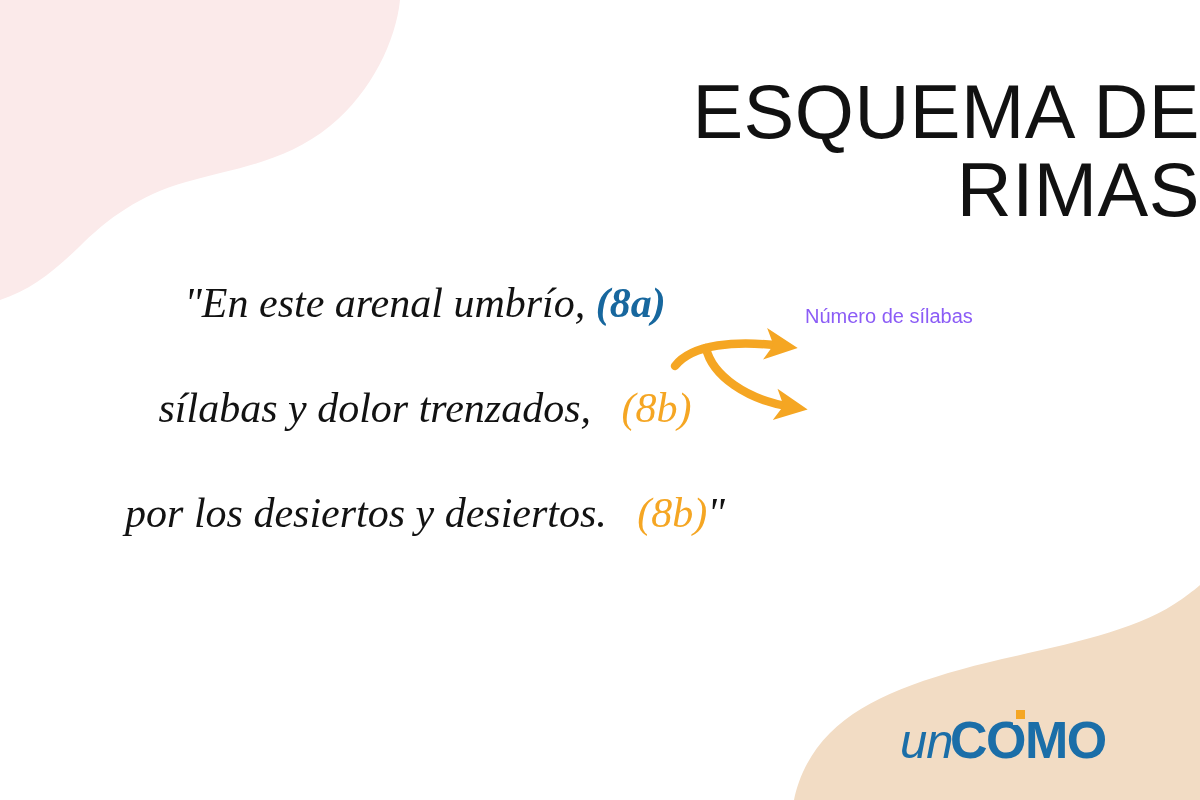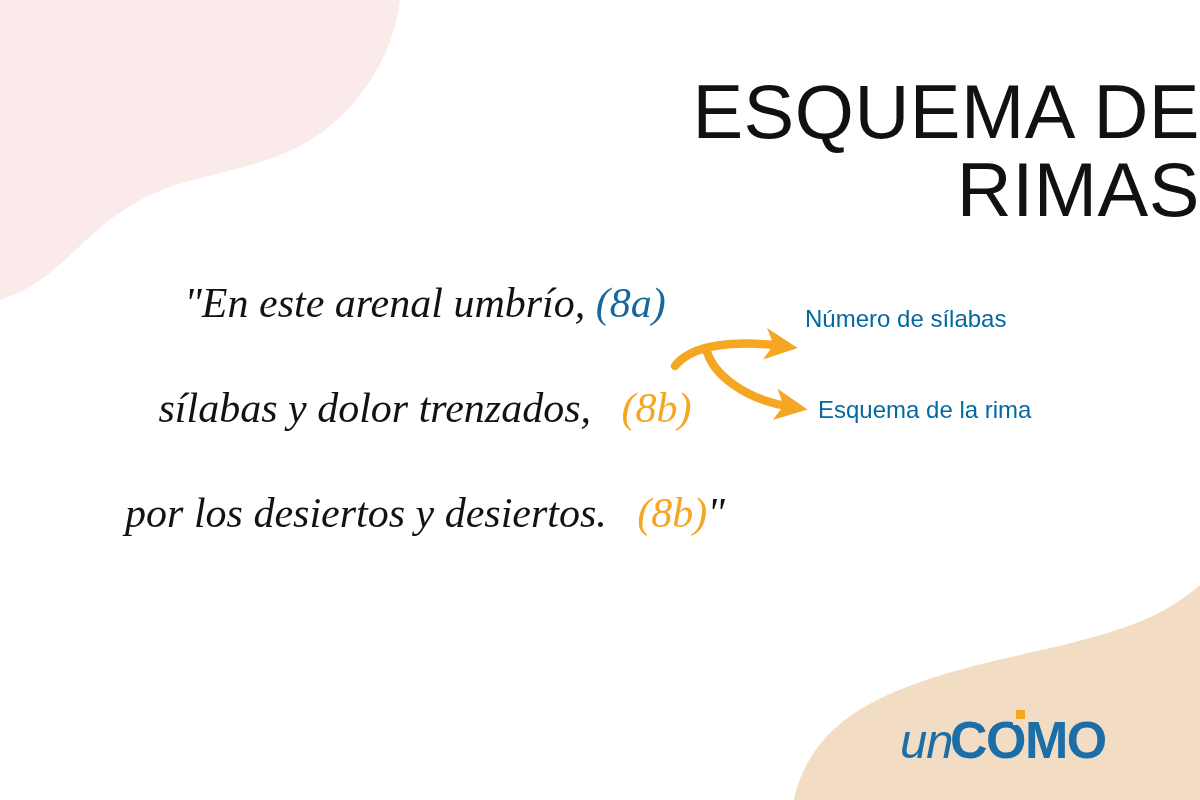--- a/index.html
+++ b/index.html
@@ -65,30 +65,30 @@
     font-size: 42px;
     line-height: 1.0;
     color: #121212;
     white-space: nowrap;
     margin: 0;
     padding: 0;
   }
   .verse + .verse { margin-top: 63px; }
   .v-text { color: #121212; }
   .v-tag  { font-style: italic; }
-  .tag-a  { color: #17679e; }
+  .tag-a  { color: #17679e; font-weight: bold; }
   .tag-b  { color: #f5a623; margin-left: 20px; }
 
   
   .callout {
     position: absolute;
     font-family: "Liberation Sans", sans-serif;
     font-weight: 300;
-    font-size: 24px;
-    color: #0369a1;
+    font-size: 20px;
+    color: #8b5cf6;
     white-space: nowrap;
   }
   #label-syllables { left: 805px; top: 305px; }
   #label-rhyme     { left: 818px; top: 396px; }
 
   
   #arrows {
     position: absolute;
     left: 650px;
     top: 330px;
@@ -148,21 +148,20 @@
         <path d="M0.6,0.8 L11.4,6 L0.6,11.2 L3.4,6 Z" fill="#f5a623"></path>
       </marker>
     </defs>
 
     <path d="M25,36 C42,14 86,10 132,16" fill="none" stroke="#f5a623" stroke-width="8.5" stroke-linecap="round" marker-end="url(#ah)"></path>
 
     <path d="M56,18 C62,45 96,70 142,77" fill="none" stroke="#f5a623" stroke-width="8.5" stroke-linecap="round" marker-end="url(#ah)"></path>
   </svg>
 
   <div class="callout" id="label-syllables">Número de sílabas</div>
-  <div class="callout" id="label-rhyme">Esquema de la rima</div>
 
   <svg id="logo" viewBox="0 0 270 62" aria-hidden="true">
 
     <text x="0" y="50" font-family="'Liberation Sans', sans-serif" font-size="49" font-style="italic" font-weight="300" letter-spacing="-1" fill="#1b6ea8">un</text>
 
     <text x="50" y="50" font-family="'Liberation Sans', sans-serif" font-size="52" font-weight="700" letter-spacing="-1.5" fill="#1b6ea8">COMO</text>
 
     <rect x="116" y="2" width="9" height="9" fill="#f5a623"></rect>
 
     <rect x="113" y="11" width="15" height="6" fill="#f2dcc4"></rect>

